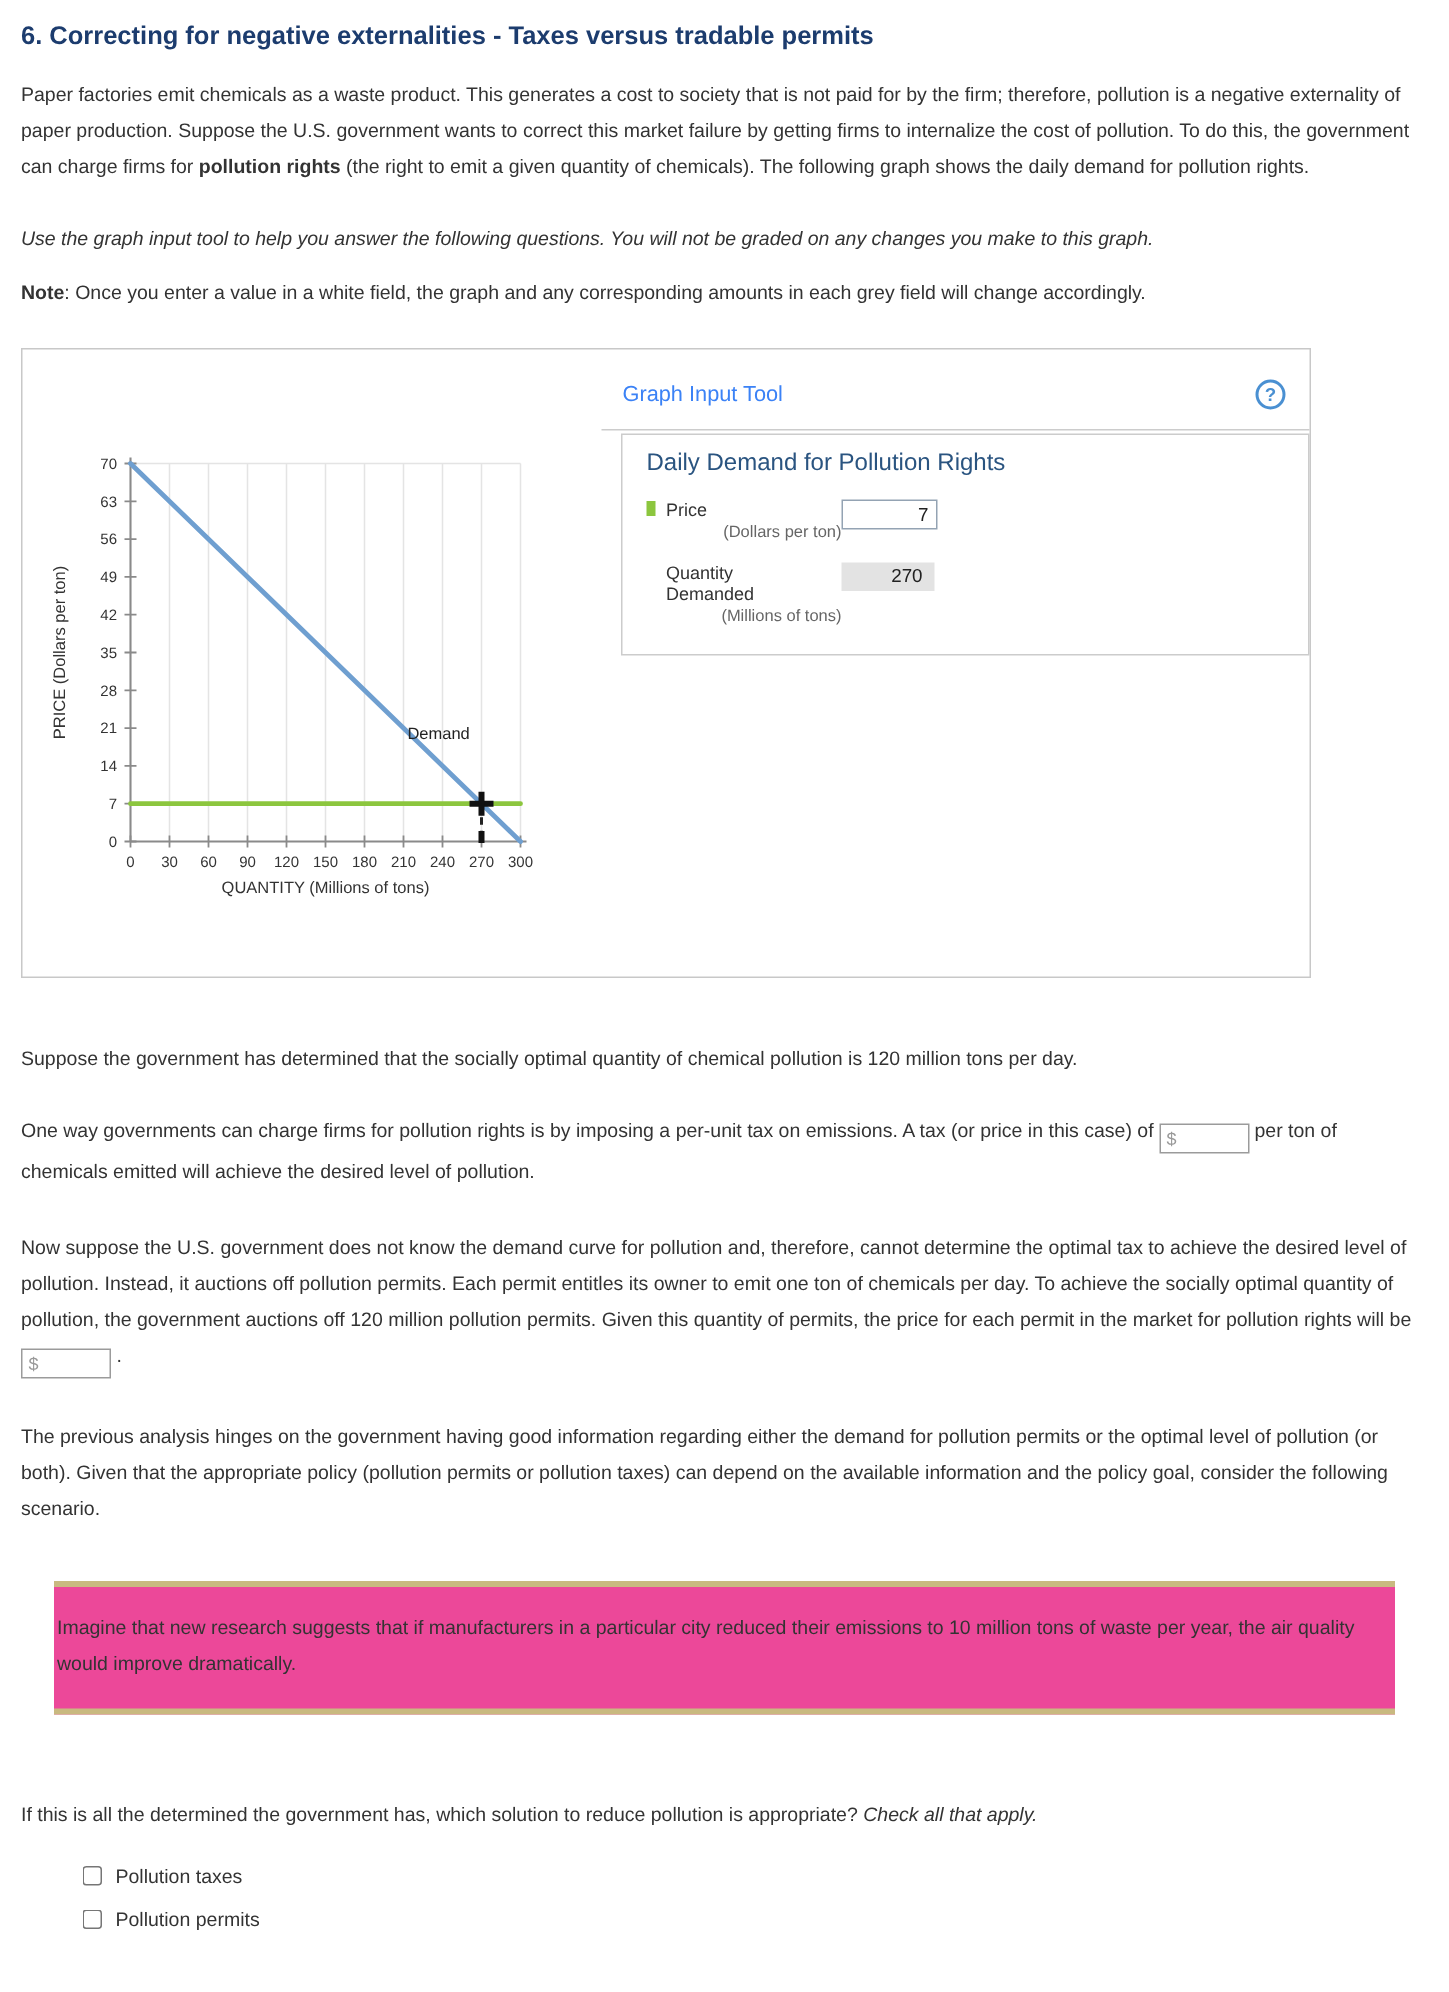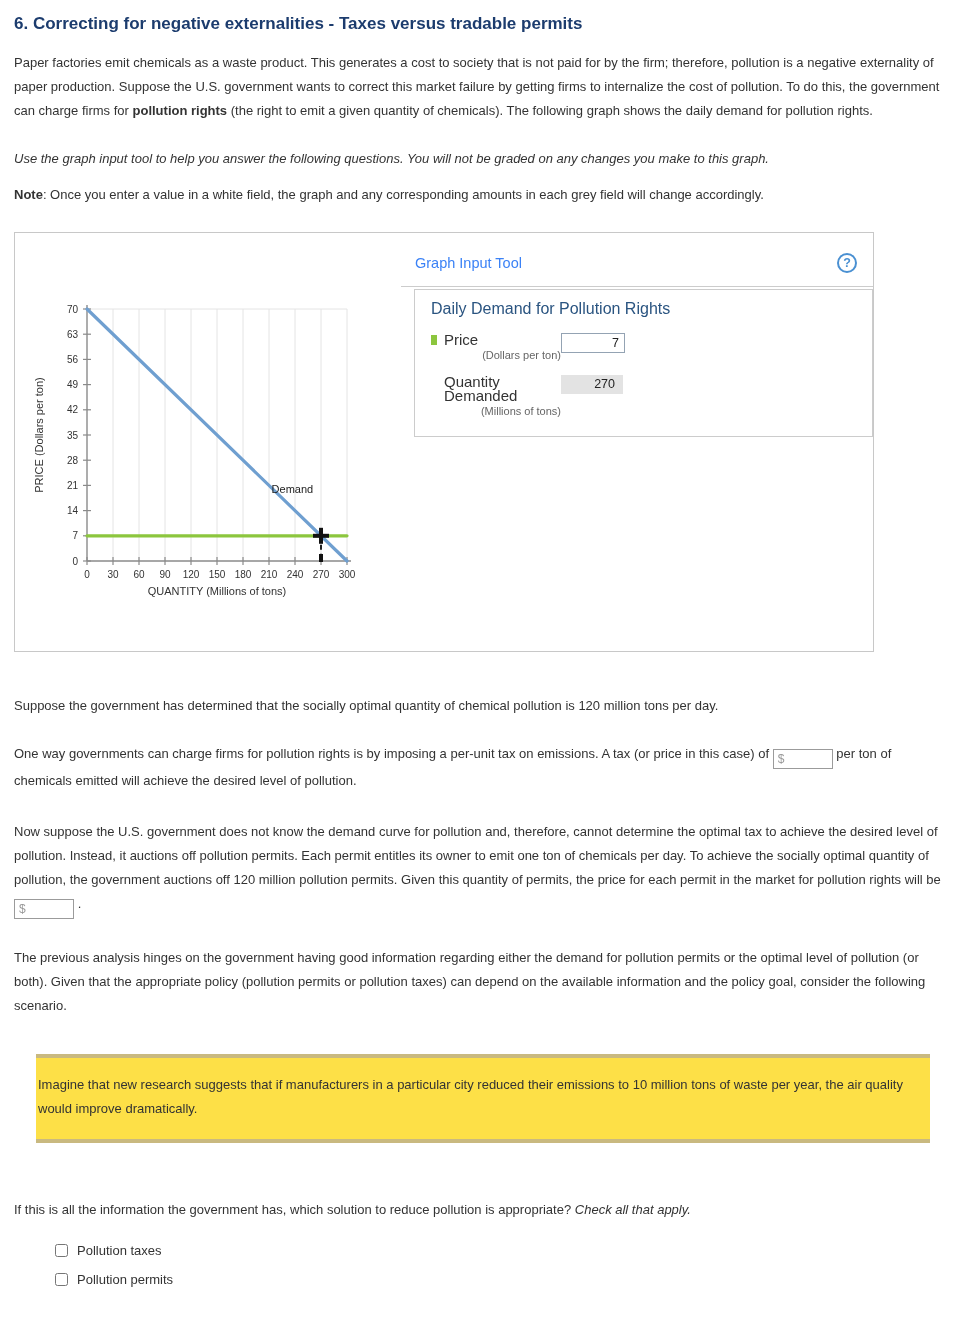--- a/index.html
+++ b/index.html
@@ -18,40 +18,40 @@
 .tool-col { flex:1; display:flex; flex-direction:column; }
 .tool-header { display:flex; align-items:center; justify-content:space-between;
   padding:20px 16px 13px 14px; border-bottom:1px solid #ccc; }
 .tool-title { font-size:14.5px; color:#3b82f6; }
 .help-btn { width:20px; height:20px; border:2px solid #4a90d2; border-radius:50%;
   color:#4a90d2; font-weight:bold; font-size:12.5px; display:flex; align-items:center;
   justify-content:center; cursor:pointer; background:#fff; flex:none; }
 .tool-box { border:1px solid #ccc; margin:2px 0 0 13px; padding:10px 16px 18px; }
 .tool-box-title { font-size:16px; color:#2a5480; margin-bottom:15px; }
 .field-grid { display:grid; grid-template-columns:130px 80px; row-gap:13px; }
-.lbl { font-size:15px; padding-left:13px; line-height:14px; color:#333; }
+.lbl { font-size:12px; padding-left:13px; line-height:14px; color:#333; }
 .qlbl { width:90px; }
 .swatch { display:inline-block; width:6px; height:10px; background:#8cc63e;
   margin-left:-13px; margin-right:7px; }
 .sub { font-size:11px; color:#666; padding-left:13px; margin-top:2px; line-height:13px;text-align:right; }
 .white-field { width:64px; height:20px; border:1px solid #94a3b3; font-size:12.5px;
   text-align:right; padding:0 5px; font-family:inherit; color:#222; background:#fff; }
 .grey-field { display:inline-block; width:62px; height:19px; background:#e3e3e3;
   font-size:12.5px; text-align:right; padding:2px 8px 0 0; color:#222; }
 .after-panel { margin-top:42px; }
 .tax-par { margin-top:24px; }
 .permits-par { margin-top:27px; }
 .analysis-par { margin-top:27px; }
 .inline-input { display:inline-flex; align-items:center; width:60px; height:20px;
   border:1px solid #9b9b9b; background:#fff; padding:0 4px; vertical-align:-5px; }
 .inline-input .dollar { color:#999; font-size:12px; margin-right:2px; }
 .inline-input input { border:none; outline:none; width:100%; min-width:0; padding:0;
   font-size:12.5px; font-family:inherit; }
 .scenario { margin:36px 22px 0; border-top:4px solid #c9b980; border-bottom:4px solid #c9b980;
-  padding:15px 2px 18px; background:#fde047; }
+  padding:15px 2px 18px; background:#ec4899; }
 .final-q { margin-top:55px; }
 .final-q .tail { font-style:italic; }
 .options { margin:21px 0 0 41px; }
 .option { display:flex; align-items:center; margin-bottom:14px; cursor:pointer; }
 .option input { width:13px; height:13px; margin:0 9px 0 0; flex:none; }
 </style>
 </head>
 <body>
 
 <div class="content">
@@ -179,21 +179,21 @@
         <input style="">
       </span>
     <span>.</span></p>
 
   <p class="analysis-par">The previous analysis hinges on the government having good information regarding either the demand for pollution permits or the optimal level of pollution (or both). Given that the appropriate policy (pollution permits or pollution taxes) can depend on the available information and the policy goal, consider the following scenario.</p>
 
   <div class="scenario">
     <p>Imagine that new research suggests that if manufacturers in a particular city reduced their emissions to 10 million tons of waste per year, the air quality would improve dramatically.</p>
   </div>
 
-  <p class="final-q"><span>If this is all the information the government has, which solution to reduce pollution is appropriate?</span>
+  <p class="final-q"><span>If this is all the determined the government has, which solution to reduce pollution is appropriate?</span>
     <span class="tail">Check all that apply.</span></p>
 
   <div class="options">
     <label class="option">
       <input type="checkbox" style="">
       <span>Pollution taxes</span>
     </label>
     <label class="option">
       <input type="checkbox" style="">
       <span>Pollution permits</span>

